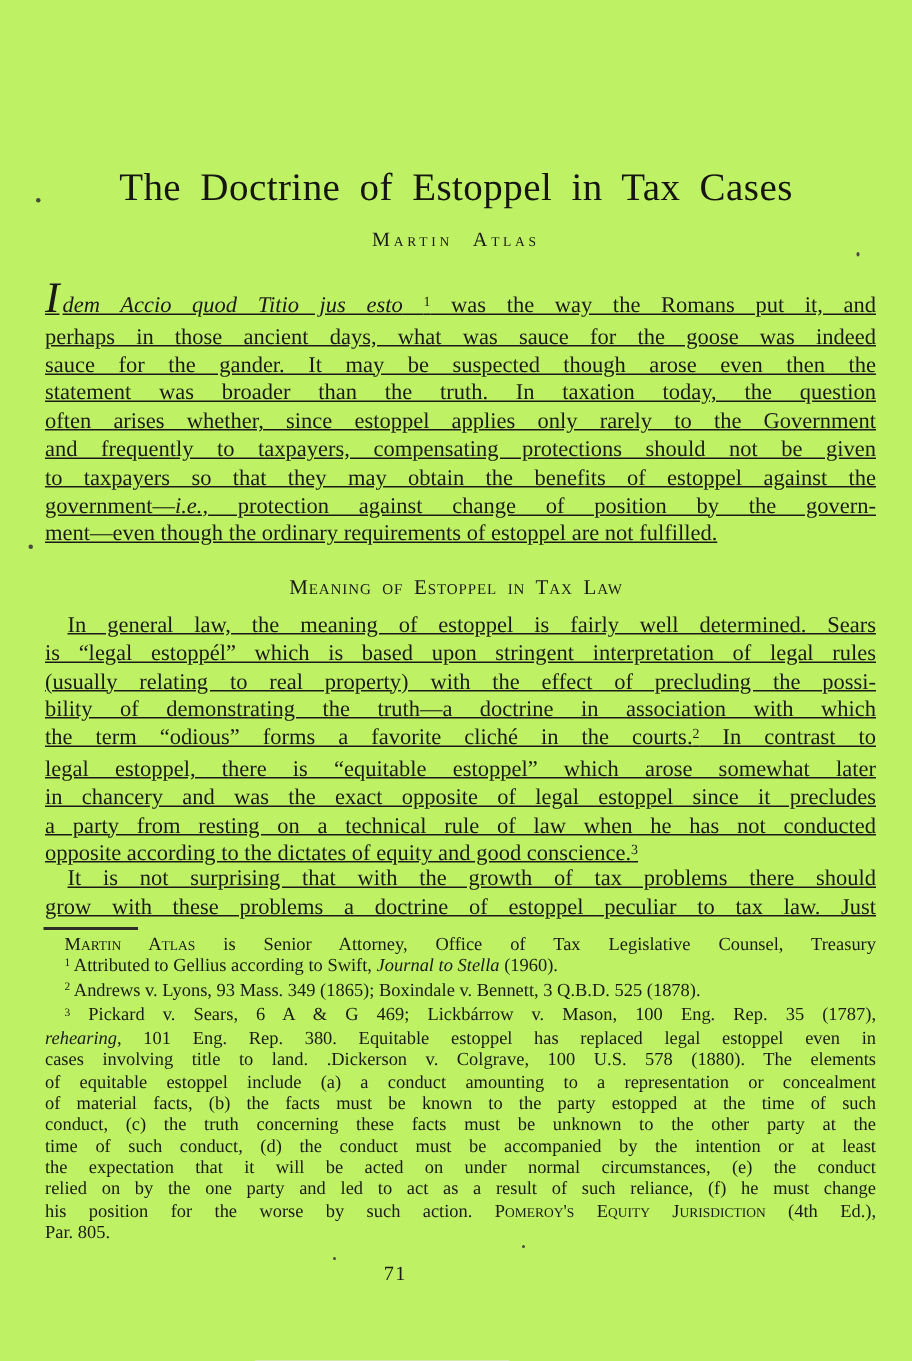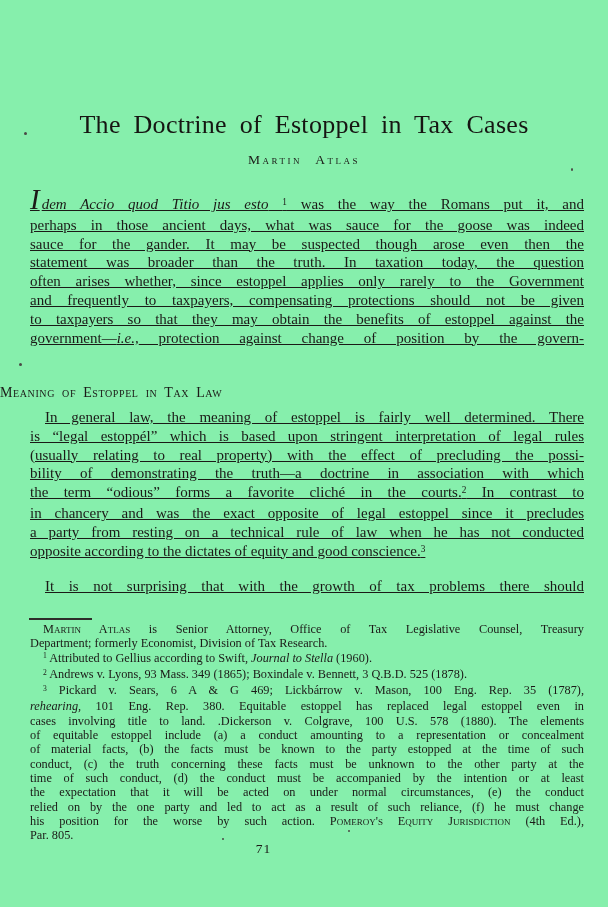--- a/index.html
+++ b/index.html
@@ -1,38 +1,38 @@
 <!DOCTYPE html>
 <html><head>
 <meta charset="utf-8">
 <style>
   html,body { margin:0; padding:0; background:#e8e8e6; }
   .page {
     position:relative; width:608px; height:907px; margin:0 auto;
-    background:#86efac; color:#1b1a17;
+    background:#bef264; color:#1b1a17;
     font-family:"Liberation Serif", serif;
     overflow:hidden;
   }
   .title {
     position:absolute; top:110px; left:0; width:608px; margin:0;
     text-align:center; font-size:26px; font-weight:normal;
     letter-spacing:0.3px; word-spacing:6px; color:#161512;
   }
   .author {
     position:absolute; top:152px; left:0; width:608px;
     text-align:center; font-size:13.5px; font-variant:small-caps;
     letter-spacing:2.5px; word-spacing:8px;
   }
   .para { position:absolute; left:30px; width:554px; font-size:15px; line-height:18.8px;text-decoration:underline; }
   .para1 { top:195px; }
   .para2 { top:408px; }
   .para3 { top:577px; }
   .heading {
     position:absolute; top:385px; left:0; width:608px;
-    text-align:left; font-size:14px; font-variant:small-caps;
+    text-align:center; font-size:14px; font-variant:small-caps;
     letter-spacing:0.6px; word-spacing:3px;
   }
   .fnrule {
     position:absolute; top:618px; left:29px; width:63px; height:0;
     border-top:2px solid #2e2d2a;
   }
   .footnotes { position:absolute; top:622px; left:30px; width:554px; font-size:12.3px; line-height:14.3px; }
   .jline { text-align:justify; text-align-last:justify; }
   .jline.last { text-align-last:auto; }
   .para .jline.indent { text-indent:15px; }
@@ -65,42 +65,44 @@
 
   <div class="para para1">
       <div class="jline"><span class="dc">I</span><span class="i">dem Accio quod Titio jus esto</span><span> </span><span class="sup">1</span><span> was the way the Romans put it, and</span></div>
       <div class="jline"><span>perhaps in those ancient days, what was sauce for the goose was indeed</span></div>
       <div class="jline"><span>sauce for the gander. It may be suspected though arose even then the</span></div>
       <div class="jline"><span>statement was broader than the truth. In taxation today, the question</span></div>
       <div class="jline"><span>often arises whether, since estoppel applies only rarely to the Government</span></div>
       <div class="jline"><span>and frequently to taxpayers, compensating protections should not be given</span></div>
       <div class="jline"><span>to taxpayers so that they may obtain the benefits of estoppel against the</span></div>
       <div class="jline"><span>government—</span><span class="i">i.e.,</span><span> protection against change of position by the govern-</span></div>
+      <div class="jline last"><span>ment—even though the ordinary requirements of estoppel are not fulfilled.</span></div>
     </div>
 
   <div class="heading">Meaning of Estoppel in Tax Law</div>
 
   <div class="para para2">
-      <div class="jline indent"><span>In general law, the meaning of estoppel is fairly well determined. There</span></div>
+      <div class="jline indent"><span>In general law, the meaning of estoppel is fairly well determined. Sears</span></div>
       <div class="jline"><span>is “legal estoppél” which is based upon stringent interpretation of legal rules</span></div>
       <div class="jline"><span>(usually relating to real property) with the effect of precluding the possi-</span></div>
       <div class="jline"><span>bility of demonstrating the truth—a doctrine in association with which</span></div>
       <div class="jline"><span>the term “odious” forms a favorite cliché in the courts.</span><span class="sup">2</span><span> In contrast to</span></div>
+      <div class="jline"><span>legal estoppel, there is “equitable estoppel” which arose somewhat later</span></div>
       <div class="jline"><span>in chancery and was the exact opposite of legal estoppel since it precludes</span></div>
       <div class="jline"><span>a party from resting on a technical rule of law when he has not conducted</span></div>
       <div class="jline last"><span>opposite according to the dictates of equity and good conscience.</span><span class="sup">3</span></div>
     </div>
   <div class="para para3">
       <div class="jline indent"><span>It is not surprising that with the growth of tax problems there should</span></div>
+      <div class="jline"><span>grow with these problems a doctrine of estoppel peculiar to tax law. Just</span></div>
     </div>
 
   <div class="fnrule"></div>
   <div class="footnotes">
       <div class="jline indent"><span class="sc">Martin Atlas</span><span> is Senior Attorney, Office of Tax Legislative Counsel, Treasury</span></div>
-      <div class="jline last"><span>Department; formerly Economist, Division of Tax Research.</span></div>
       <div class="jline indent last"><span class="sup">1</span><span> Attributed to Gellius according to Swift, </span><span class="i">Journal to Stella</span><span> (1960).</span></div>
       <div class="jline indent last"><span class="sup">2</span><span> Andrews v. Lyons, 93 Mass. 349 (1865); Boxindale v. Bennett, 3 Q.B.D. 525 (1878).</span></div>
       <div class="jline indent"><span class="sup">3</span><span> Pickard v. Sears, 6 A &amp; G 469; Lickbárrow v. Mason, 100 Eng. Rep. 35 (1787),</span></div>
       <div class="jline"><span class="i">rehearing,</span><span> 101 Eng. Rep. 380. Equitable estoppel has replaced legal estoppel even in</span></div>
       <div class="jline"><span>cases involving title to land. .Dickerson v. Colgrave, 100 U.S. 578 (1880). The elements</span></div>
       <div class="jline"><span>of equitable estoppel include (a) a conduct amounting to a representation or concealment</span></div>
       <div class="jline"><span>of material facts, (b) the facts must be known to the party estopped at the time of such</span></div>
       <div class="jline"><span>conduct, (c) the truth concerning these facts must be unknown to the other party at the</span></div>
       <div class="jline"><span>time of such conduct, (d) the conduct must be accompanied by the intention or at least</span></div>
       <div class="jline"><span>the expectation that it will be acted on under normal circumstances, (e) the conduct</span></div>

